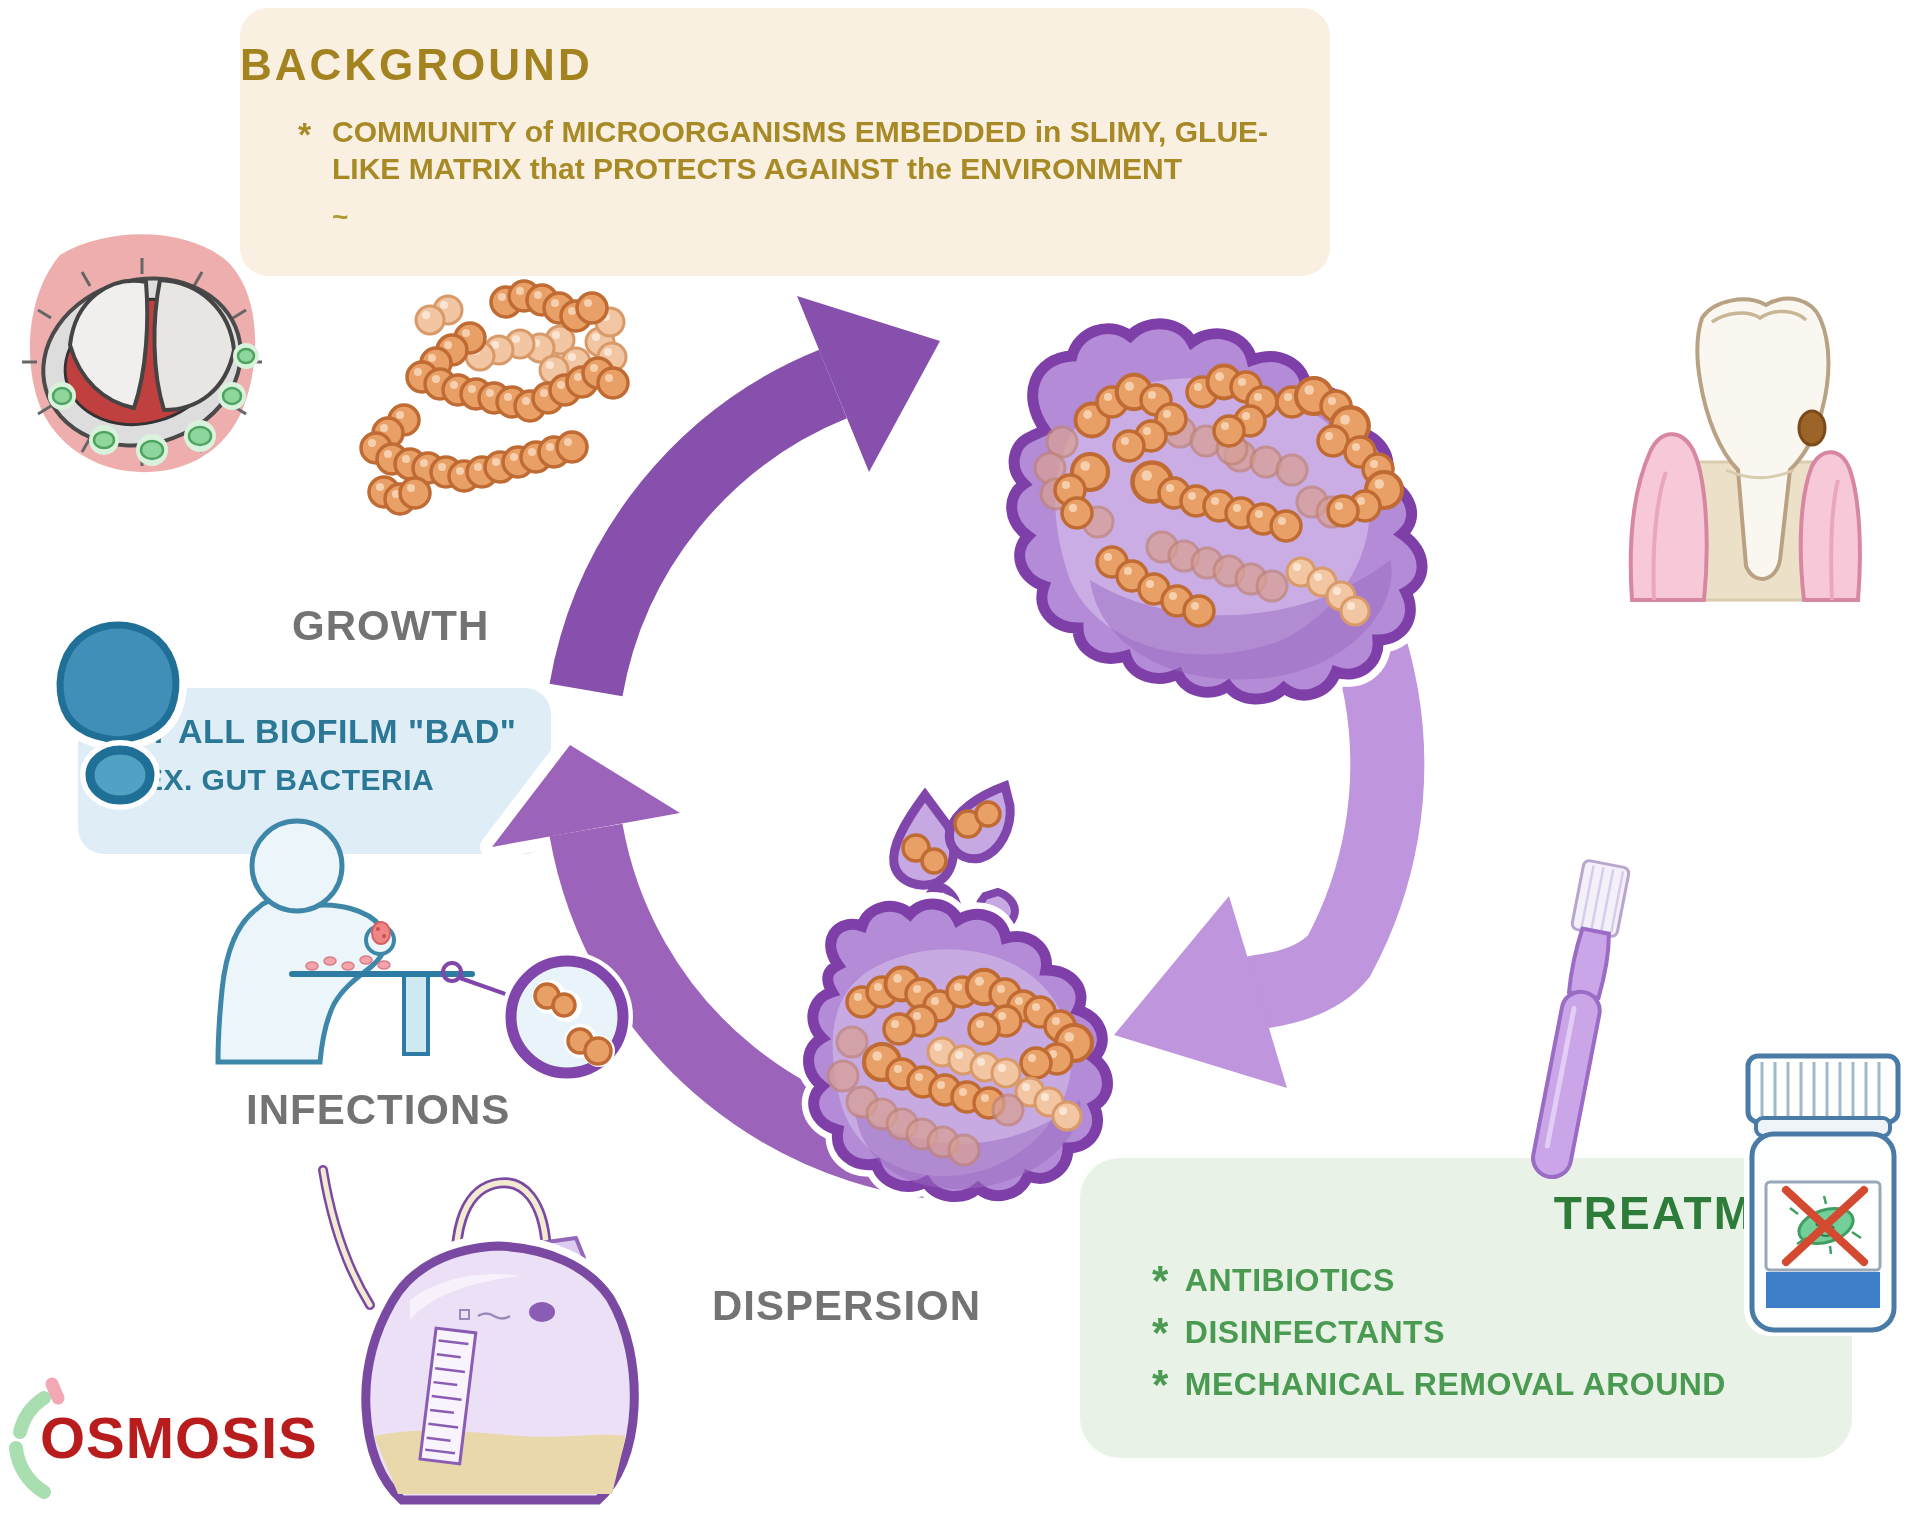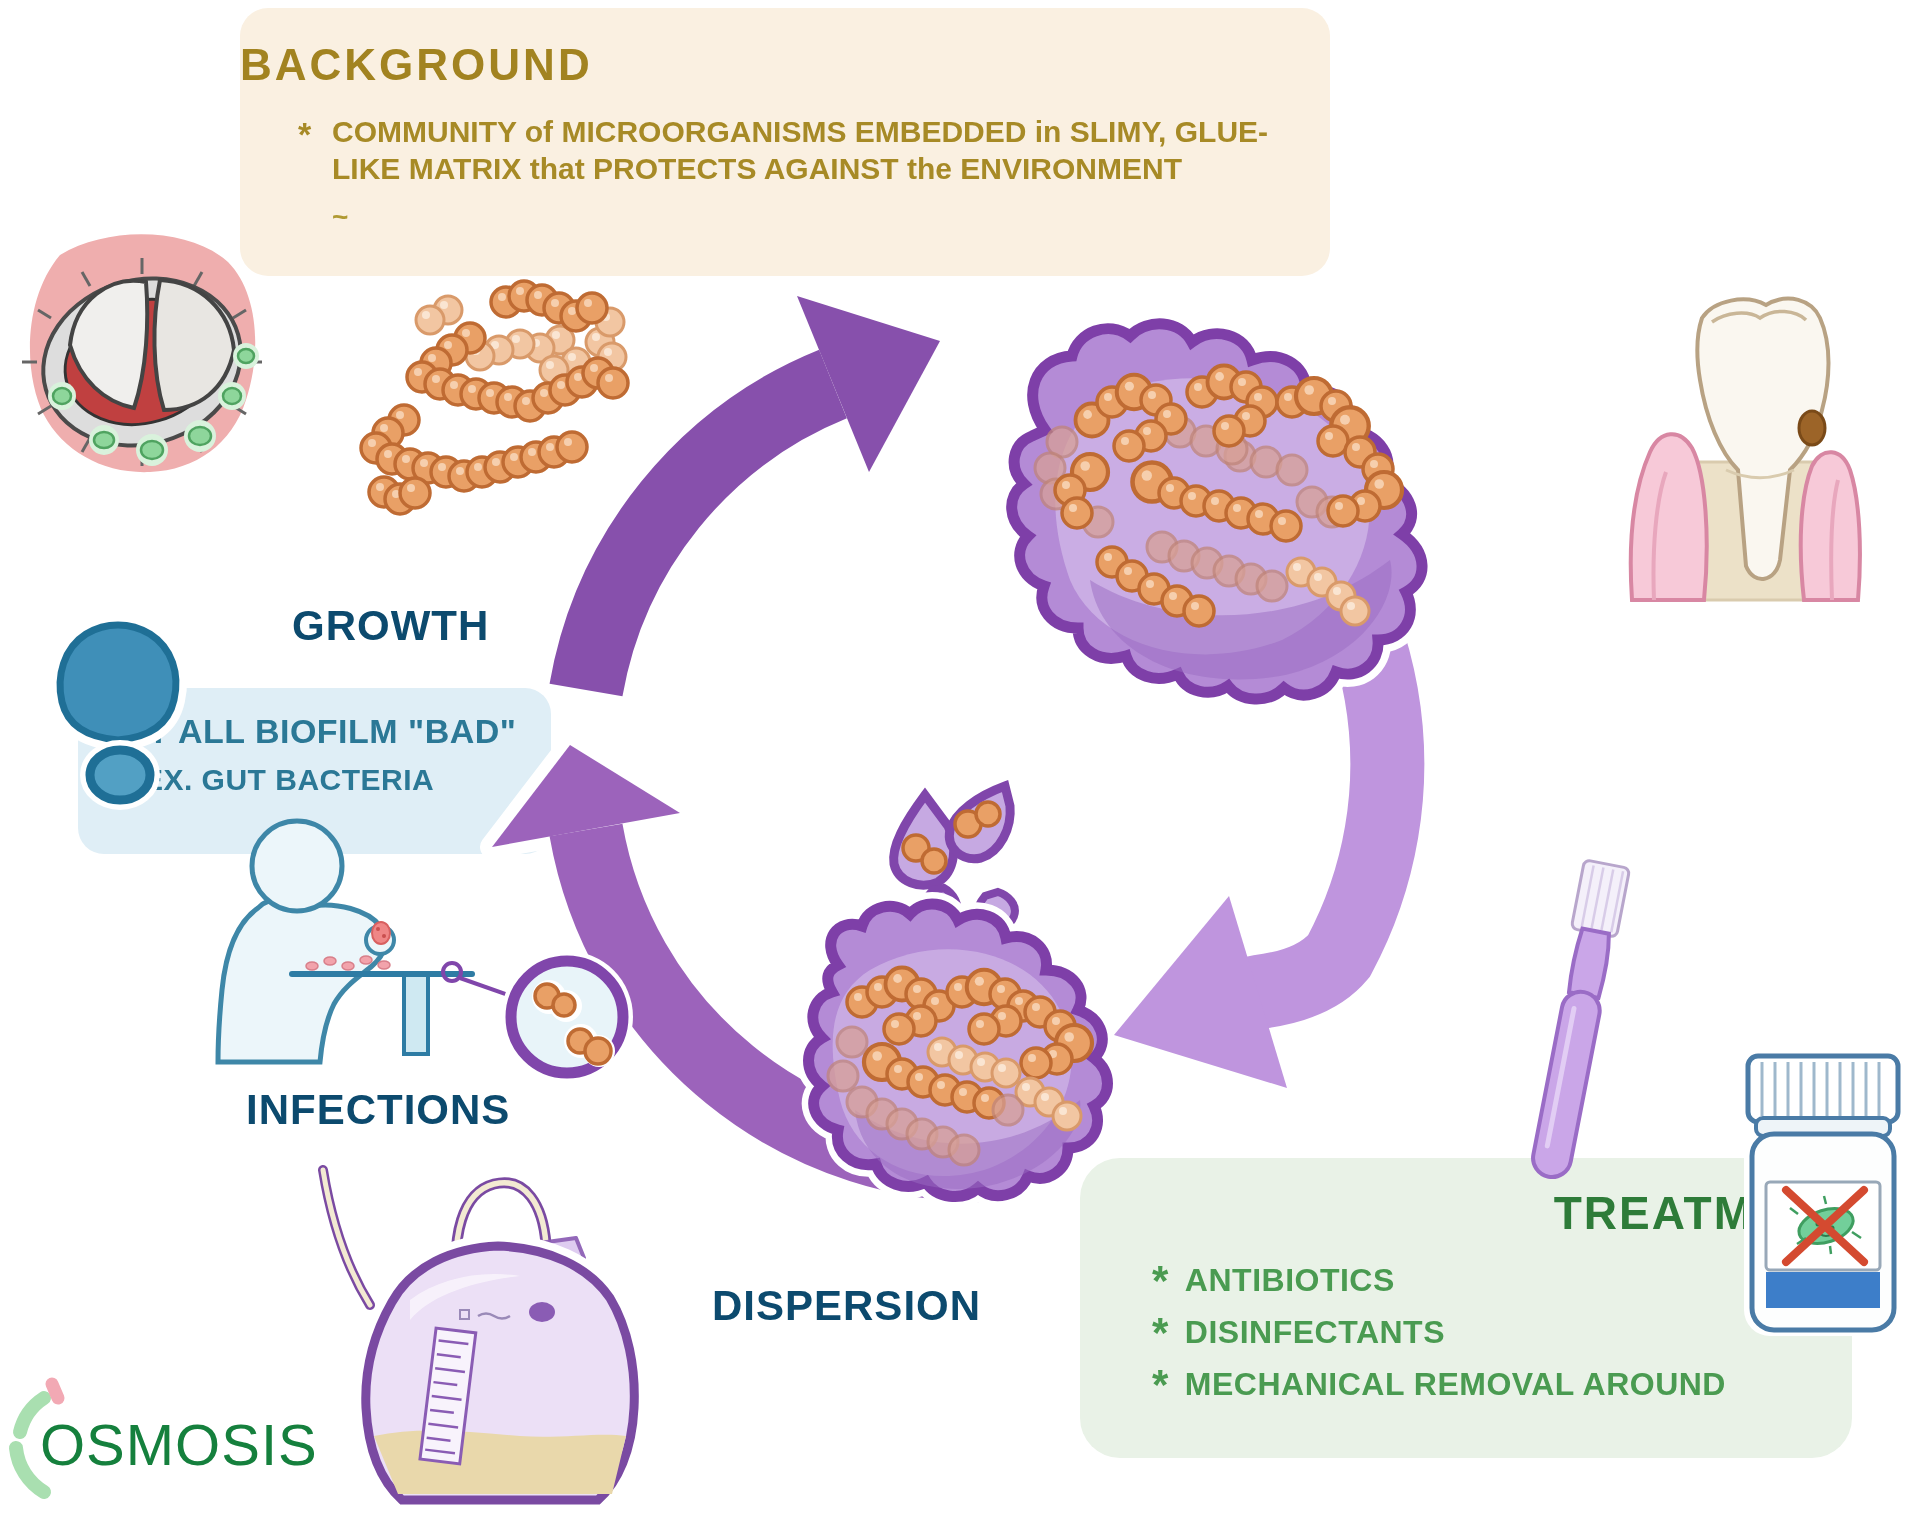--- a/index.html
+++ b/index.html
@@ -13,26 +13,26 @@
   .bg-sub{display:flex;margin:14px 0 0 92px;color:#b09a33;font-weight:700;font-size:28px;}
   .bg-sub .mk{width:40px;flex:none;font-size:28px;}
   .note-box{left:78px;top:688px;width:473px;height:166px;background:#dfeef6;border-radius:26px;}
   .note1{margin:24px 0 0 18px;font-size:34px;font-weight:700;color:#2b7896;letter-spacing:.5px;}
   .note2{margin:12px 0 0 20px;font-size:30px;font-weight:700;color:#2b7896;letter-spacing:.5px;}
   .treat-box{left:1080px;top:1158px;width:772px;height:300px;background:#e9f2e7;border-radius:40px;}
   .treat-title{margin-top:28px;text-align:right;font-size:46px;font-weight:700;letter-spacing:2px;color:#2e7c39;}
   .treat-items{margin:22px 0 0 72px;}
   .treat-row{display:flex;align-items:center;margin-bottom:15px;color:#4a9b51;font-weight:700;font-size:32px;letter-spacing:.5px;}
   .treat-row .mk{font-size:42px;margin-right:16px;line-height:.8;}
-  .cycle-label{position:absolute;font-size:42px;font-weight:700;letter-spacing:1px;color:#0c4a6e;}
+  .cycle-label{position:absolute;font-size:42px;font-weight:700;letter-spacing:1px;color:#737373;}
   #lbl-growth{left:292px;top:602px;}
   #lbl-secretion{left:1452px;top:730px;}
   #lbl-dispersion{left:712px;top:1238px;margin-top:44px;}
   #lbl-attachment{left:246px;top:1086px;}
-  .logo-name{position:absolute;left:40px;top:1404px;font-size:58px;font-weight:400;letter-spacing:1px;color:#15803d;margin-top:7px;}
+  .logo-name{position:absolute;left:40px;top:1404px;font-size:58px;font-weight:700;letter-spacing:1px;color:#b91c1c;}
   .logo-sub{position:absolute;left:62px;top:1462px;font-size:42px;color:#fcd5a5;}
   svg.art{position:absolute;left:0;top:0;pointer-events:none;}
 </style>
 </head>
 <body>
 
 <div class="stage">
 
   <div class="box bg-box">
     <div class="bg-title">BACKGROUND</div>

